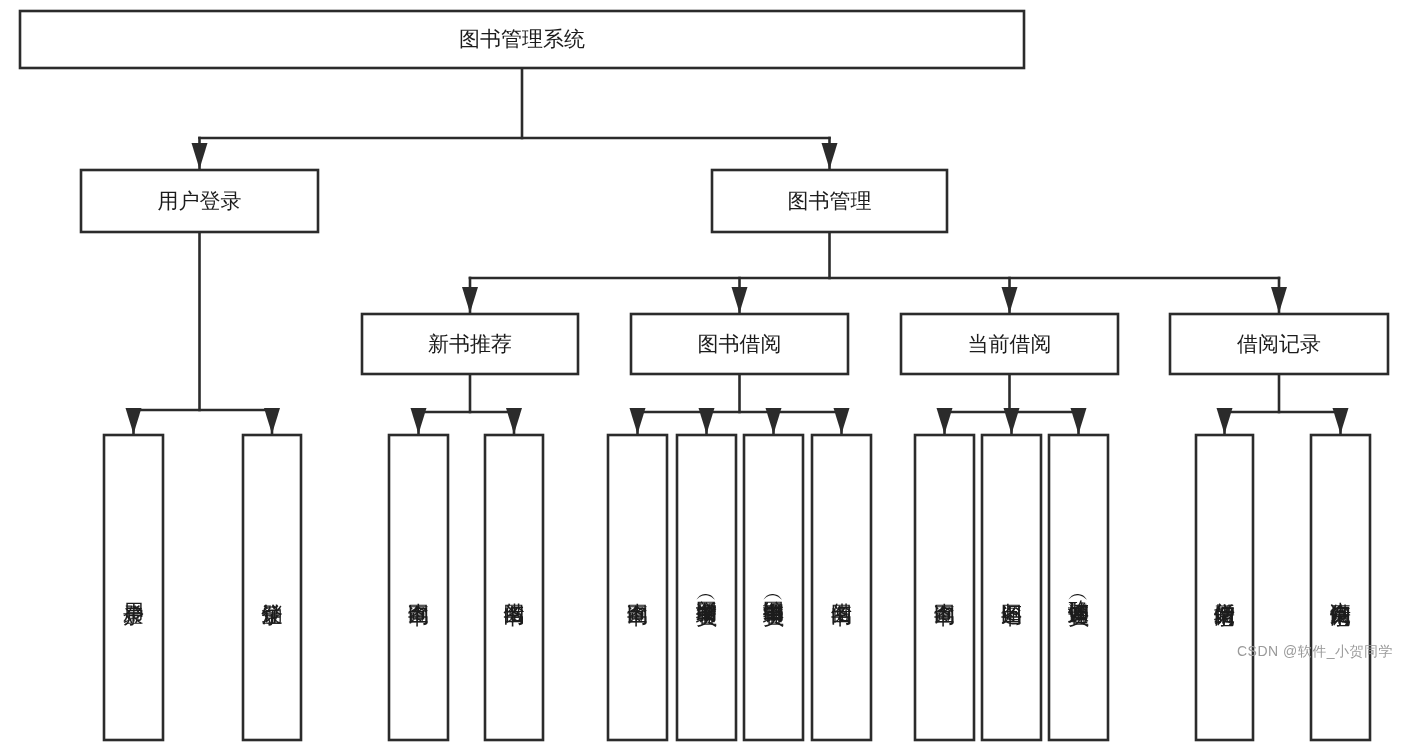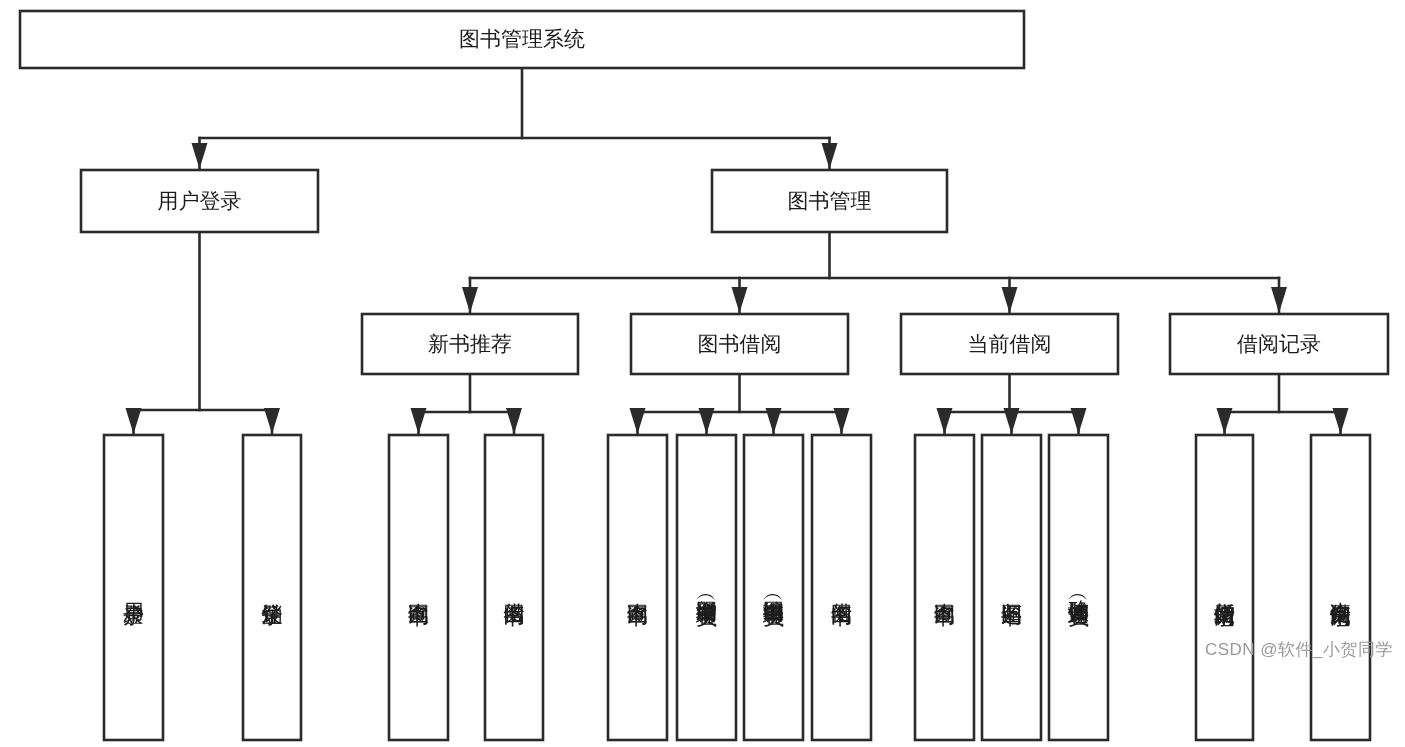--- a/index.html
+++ b/index.html
@@ -69,21 +69,21 @@
     letter-spacing: 1px;
     white-space: nowrap;
     text-align: center;
     pointer-events: none;
   }
   .watermark {
     position: absolute;
     right: 12px;
     bottom: 4px;
     font-family: "Liberation Sans", "DejaVu Sans", sans-serif;
-    font-size: 17px;
+    font-size: 14px;
     color: #9a9a9a;
     letter-spacing: 0.5px;
     white-space: nowrap;
   }
 </style>
 </head>
 <body>
 
 <div id="diagram-root">
 

